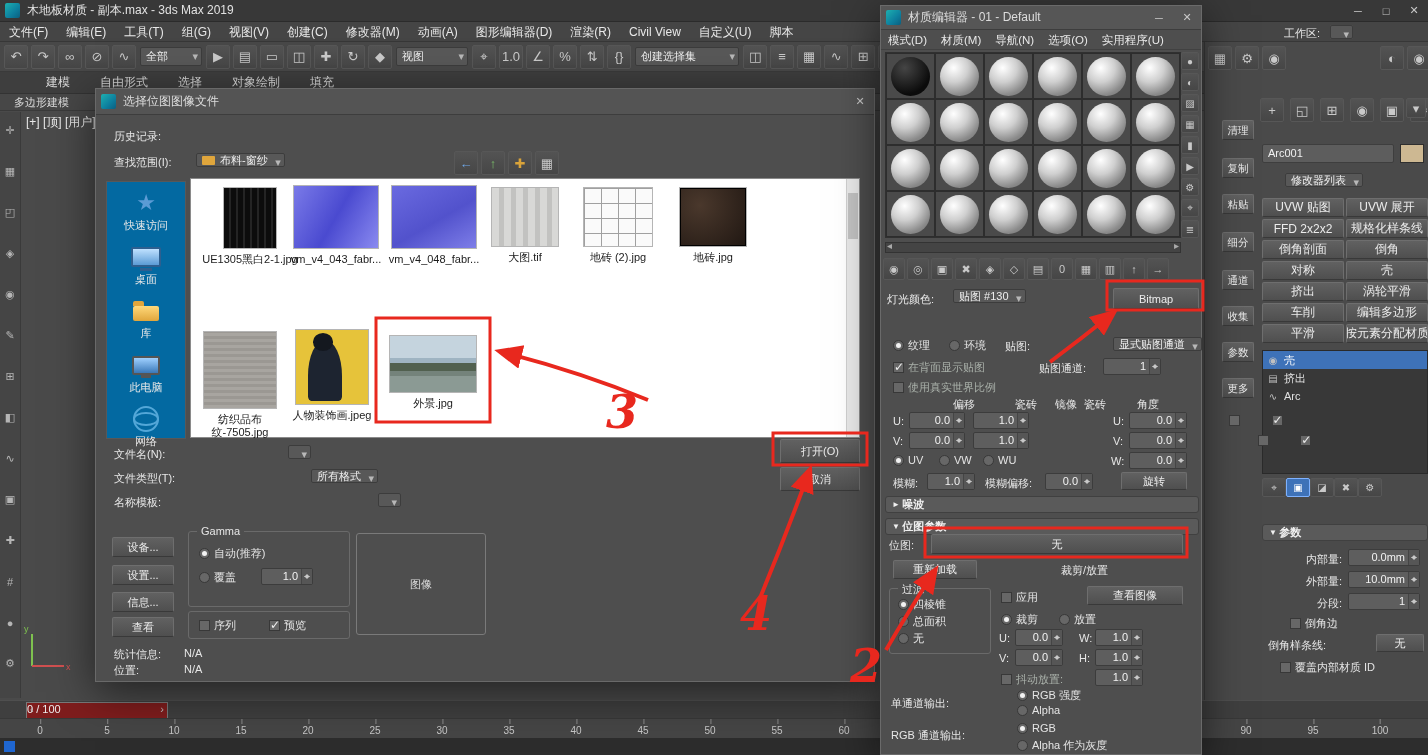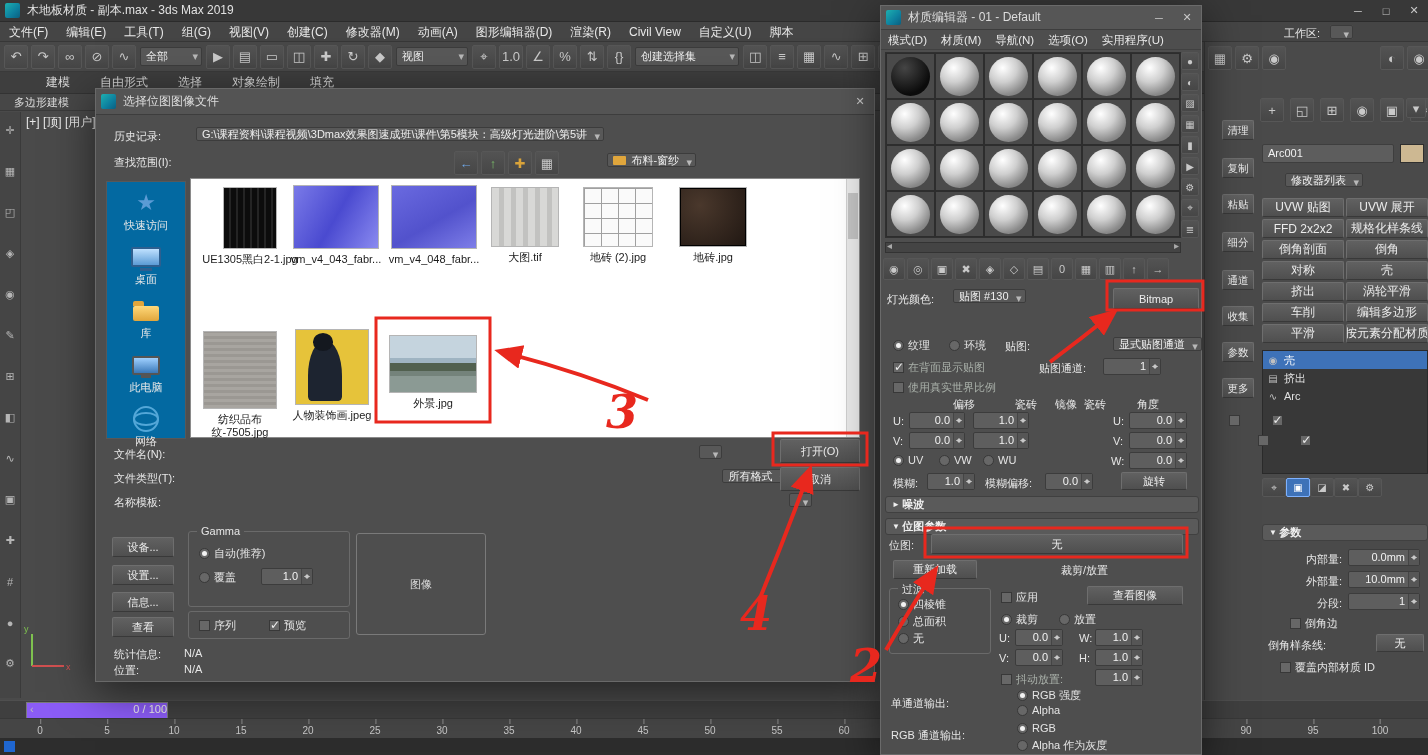--- a/index.html
+++ b/index.html
@@ -98,21 +98,21 @@
 .qbtn{font-size:10.5px;line-height:18px}
 .gridbtn{font-size:12px}
 .stack{position:absolute;left:1262px;top:350px;width:166px;height:124px;background:#383838;border:1px solid #2a2a2a;z-index:6}
 .stackrow{display:flex;align-items:center;gap:5px;height:18px;padding-left:4px;font-size:11px;color:#e0e0e0}
 .stackrow .mi{font-size:10px;color:#c0c0c0;width:12px;text-align:center}
 .stackrow.sel{color:#fff}
 .sticon{width:22px;height:19px;font-size:10px}
 .sticon.on{border-color:#7fb2ff;background:#3e72b8;color:#fff}
 
 .tslider{left:0;top:700px;width:100%;height:18px;background:#3f3f3f;border-top:1px solid #4f4f4f;z-index:2}
-.tthumb{position:absolute;left:26px;top:1px;width:142px;height:29px;background:#8b5cf6;border:1px solid #7a7a7a;font-size:11px;color:#eee;text-align:right;line-height:13px}
+.tthumb{position:absolute;left:26px;top:1px;width:142px;height:29px;background:#7f1d1d;border:1px solid #7a7a7a;font-size:11px;color:#eee;text-align:left;line-height:13px}
 .tthumb::before{content:"‹";position:absolute;left:3px;top:0;color:#bbb}
 .tthumb::after{content:"›";position:absolute;right:3px;top:0;color:#bbb}
 .ruler{left:0;top:718px;width:100%;height:20px;background:#454545;border-top:1px solid #383838;z-index:2}
 .tick{position:absolute;top:6px;transform:translateX(-50%);font-size:10px;color:#c6c6c6}
 .tick::before{content:"";position:absolute;left:50%;top:-6px;width:1px;height:5px;background:#8a8a8a}
 .statusbar{left:0;top:738px;width:100%;height:17px;background:#2d2d2d;z-index:2}
 .bluebox{position:absolute;left:4px;top:3px;width:11px;height:11px;background:#1f66d0}
 
 .watermark{left:898px;top:664px;font-size:39px;font-weight:bold;color:#fff;z-index:55;text-shadow:0 2px 6px rgba(0,0,0,.5);letter-spacing:1px;white-space:nowrap}
 </style>
@@ -366,21 +366,20 @@
   <div class="abs dlg">
     <div class="dlg-tb">
       <span class="logo"></span>
       <span>选择位图图像文件</span>
       <span class="wbtns">
           <span class="wbtn" style="height:26px">✕</span>
         </span>
     </div>
 
     <span class="lbl" style="left:18px;top:40px">历史记录:</span>
-    <span class="abs combo" style="left:100px;top:37px;width:660px;height:20px">G:\课程资料\课程视频\3Dmax效果图速成班\课件\第5模块：高级灯光进阶\第5讲</span>
 
     <span class="lbl" style="left:18px;top:66px">查找范围(I):</span>
     <span class="abs combo" style="left:100px;top:63px;width:248px;height:20px"><i style="display:inline-block;width:13px;height:9px;background:#e0a63c;border-radius:1px;margin-right:5px;vertical-align:-1px"></i><span>布料-窗纱</span></span>
     <span class="abs gigrp" style="left:358px;top:62px">
         <span class="gi c-blue">←</span>
         <span class="gi c-green">↑</span>
         <span class="gi c-yellow">✚</span>
         <span class="gi">▦</span>
       </span>
 

